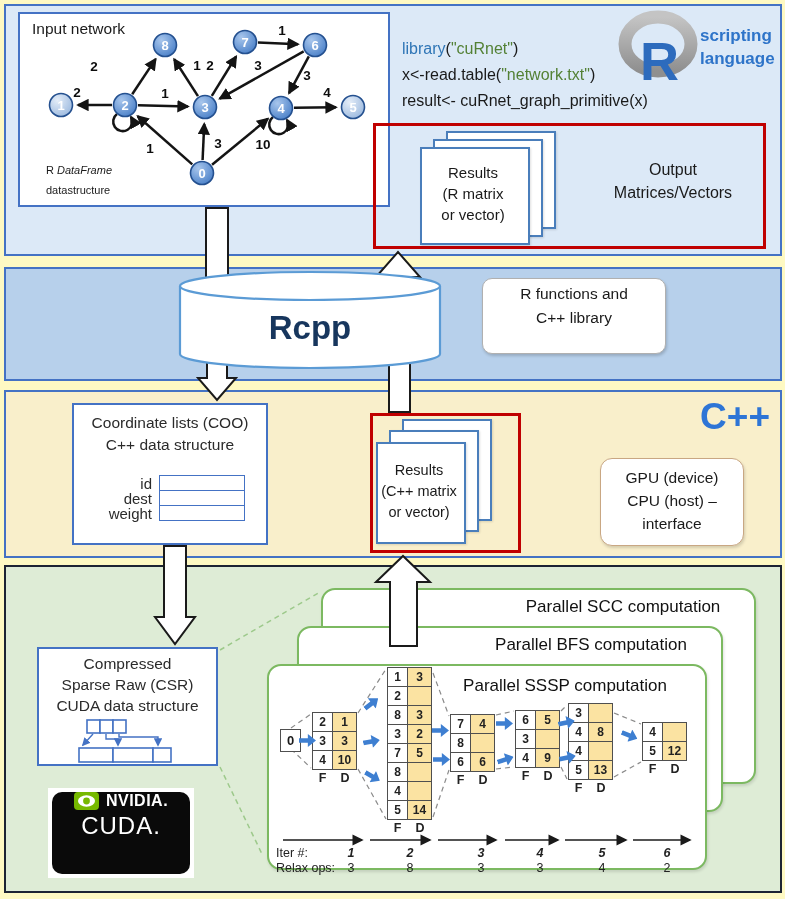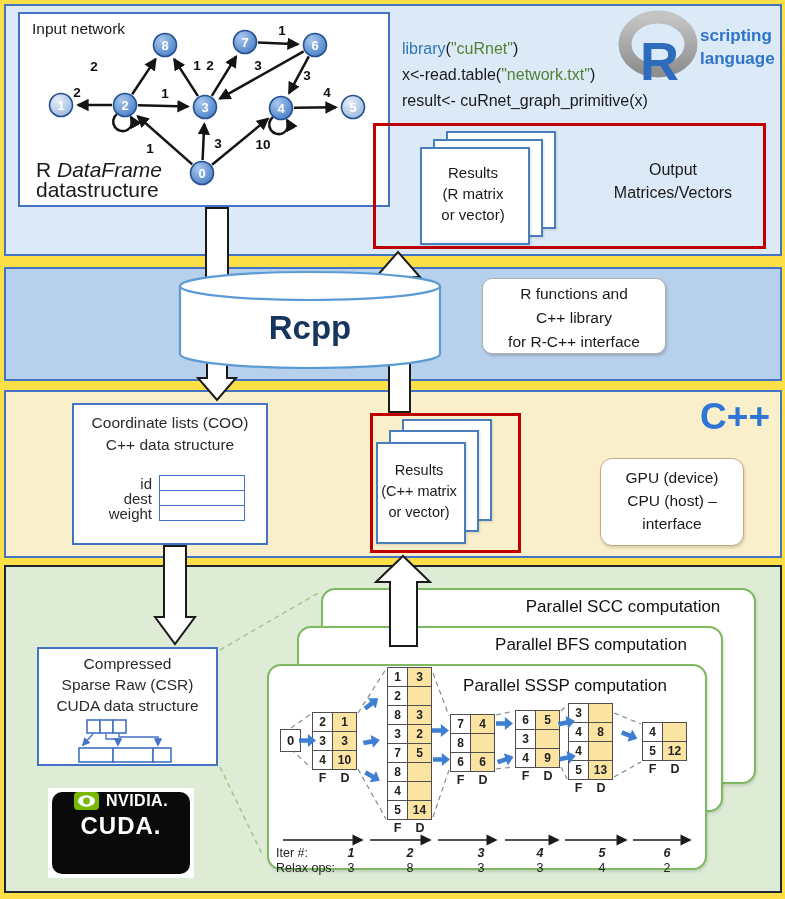--- a/index.html
+++ b/index.html
@@ -1,26 +1,26 @@
 <!DOCTYPE html>
 <html><head>
 <meta charset="utf-8">
 <style>
   html,body{margin:0;padding:0;background:#fff;}
-  #page{position:relative;width:785px;height:899px;background:#fde047;overflow:hidden;
+  #page{position:relative;width:785px;height:899px;background:#fef9c3;overflow:hidden;
         font-family:"Liberation Sans",sans-serif;color:#1a1a1a;}
   .band{position:absolute;box-sizing:border-box;border:2px solid #4472c4;z-index:1;}
   #band-r   {left:4px;top:4px;  width:778px;height:252px;background:#dce9f7;}
   #band-rcpp{left:4px;top:267px;width:778px;height:114px;background:#b7d0eb;}
   #band-cpp {left:4px;top:390px;width:778px;height:168px;background:#f9efcb;}
   #band-cuda{left:4px;top:565px;width:778px;height:328px;background:#deecd6;border-color:#1d2433;}
   .abs{position:absolute;box-sizing:border-box;}
   #input-box{left:18px;top:12px;width:372px;height:195px;background:#fff;border:2px solid #4472c4;z-index:2;}
   #input-title{left:12px;top:6px;font-size:15.5px;}
-  #df-caption{left:16px;top:146px;font-size:21px;line-height:20px;}
+  #df-caption{left:26px;top:146px;font-size:11px;line-height:20px;}
   #df-caption .it{font-style:italic;}
   #network-graph{position:absolute;left:0;top:0;}
   #code-block{left:402px;top:36px;font-size:16px;line-height:26px;z-index:2;}
   .tok-b{color:#2e75b6;}
   .tok-g{color:#538135;}
   #r-logo{left:612px;top:6px;z-index:2;}
   #r-caption{left:700px;top:24px;font-size:17px;line-height:23px;font-weight:bold;color:#2e74c9;z-index:2;}
   .redbox{border:3px solid #c00000;z-index:3;}
   #r-redbox{left:373px;top:123px;width:393px;height:126px;}
   #cpp-redbox{left:370px;top:413px;width:151px;height:140px;}
@@ -54,21 +54,21 @@
   #lbl-bfs {left:468px;top:635px;width:246px;}
   #lbl-sssp{left:440px;top:676px;width:250px;}
   #csr-box{left:37px;top:647px;width:181px;height:119px;background:#fff;border:2px solid #4472c4;z-index:2;}
   #csr-title{position:absolute;left:0;top:4px;width:100%;text-align:center;font-size:15.5px;line-height:21px;color:#2b2b2b;}
   #csr-diagram{position:absolute;left:0;top:70px;}
   #nv-badge{left:48px;top:788px;width:146px;height:90px;background:#fff;padding:4px;z-index:2;}
   #nv-inner{width:100%;height:100%;background:#0a0a0a;border-radius:10px;display:flex;flex-direction:column;
             align-items:center;justify-content:flex-start;box-sizing:border-box;}
   #nv-row{display:flex;align-items:center;gap:6px;}
   #nv-brand{color:#fff;font-weight:bold;font-size:16px;letter-spacing:.5px;}
-  #nv-cuda{color:#fff;font-weight:bold;font-size:24px;letter-spacing:1px;margin-top:2px;}
+  #nv-cuda{color:#fff;font-weight:normal;font-size:24px;letter-spacing:1px;margin-top:2px;}
   
   .stable{position:absolute;z-index:5;}
   .srow{display:flex;}
   .srow + .srow{margin-top:-1px;}
   .scell{width:21px;height:20px;border:1px solid #4f4f4f;box-sizing:border-box;background:#fff;
          font-size:12px;font-weight:bold;display:flex;align-items:center;justify-content:center;color:#222;}
   .dcell{width:25px;margin-left:-1px;background:#fbe3a2;}
   .sfoot{display:flex;font-size:12.5px;font-weight:bold;color:#222;margin-top:1px;}
   .sfoot span:first-child{width:21px;text-align:center;}
   .sfoot span:last-child{width:24px;text-align:center;}
@@ -199,21 +199,20 @@
 
   <div class="band" id="band-rcpp"></div>
   <svg class="abs" id="rcpp-cylinder" width="264" height="100">
     <path d="M 2 16 L 2 84 A 130 14 0 0 0 262 84 L 262 16" fill="#fff" stroke="#5b9bd5" stroke-width="2.2"></path>
     <ellipse cx="132" cy="16" rx="130" ry="14" fill="#fff" stroke="#5b9bd5" stroke-width="2.2"></ellipse>
   </svg>
   <div class="abs" id="rcpp-label">Rcpp</div>
   <div class="abs" id="rcpp-note">
     <div>R functions and</div>
     <div>C++ library</div>
-    <div>for R-C++ interface</div>
   </div>
 
   <div class="band" id="band-cpp"></div>
   <div class="abs" id="coo-box">
     <div id="coo-title">
       <div>Coordinate lists (COO)</div>
       <div>C++ data structure</div>
     </div>
     <div class="coo-row" style="top:70px;">
       <span class="coo-label">id</span>

